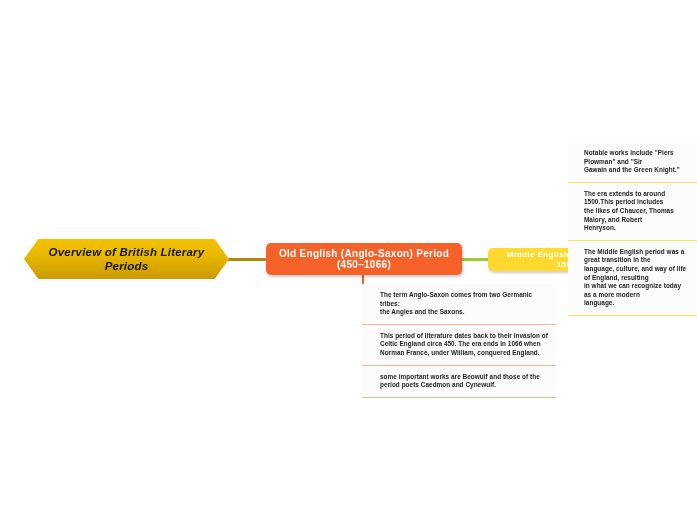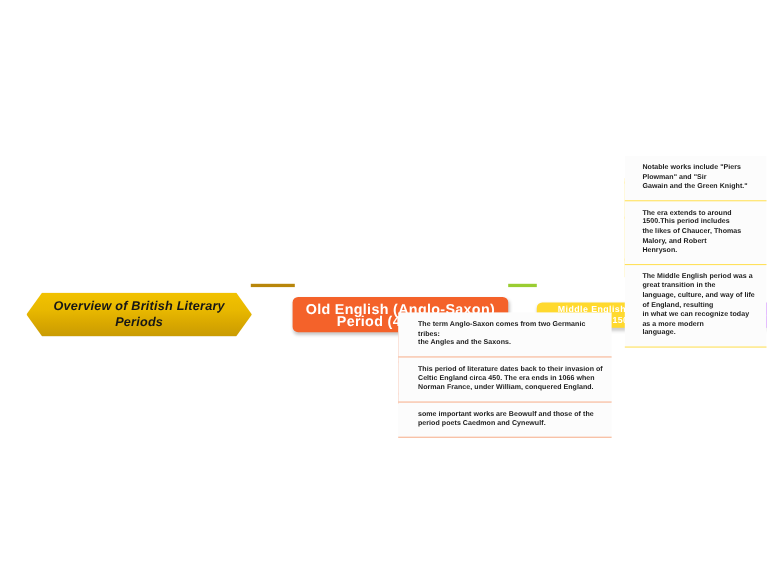--- a/index.html
+++ b/index.html
@@ -83,21 +83,20 @@
 
   
   .node {
     position: absolute;
     box-sizing: border-box;
     display: flex;
     align-items: center;
     justify-content: center;
     text-align: center;
     font-weight: bold;
-    margin-top: 27px;
   }
 
   
   #node-root {
     left: 24px;
     top: 239px;
     width: 205px;
     height: 40px;
     background: linear-gradient(to bottom, #f2c200 0%, #e8b800 40%, #d9a800 70%, #c99b03 100%);
     color: #161616;
@@ -115,21 +114,21 @@
   }
 
   
   #node-oldenglish {
     left: 266px;
     top: 243px;
     width: 196px;
     height: 32px;
     background: #f4622a;
     color: #ffffff;
-    font-size: 13px;
+    font-size: 10px;
     line-height: 11px;
     letter-spacing: 0.3px;
     border-radius: 5px;
     padding: 0 10px;
     box-shadow: 1px 2px 3px rgba(0,0,0,0.22);
   }
 
   
   #node-middleenglish {
     left: 488px;

